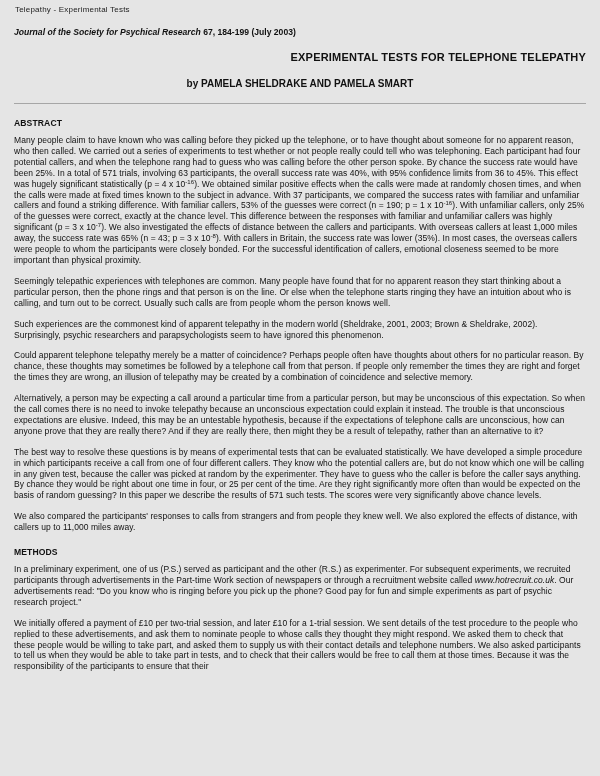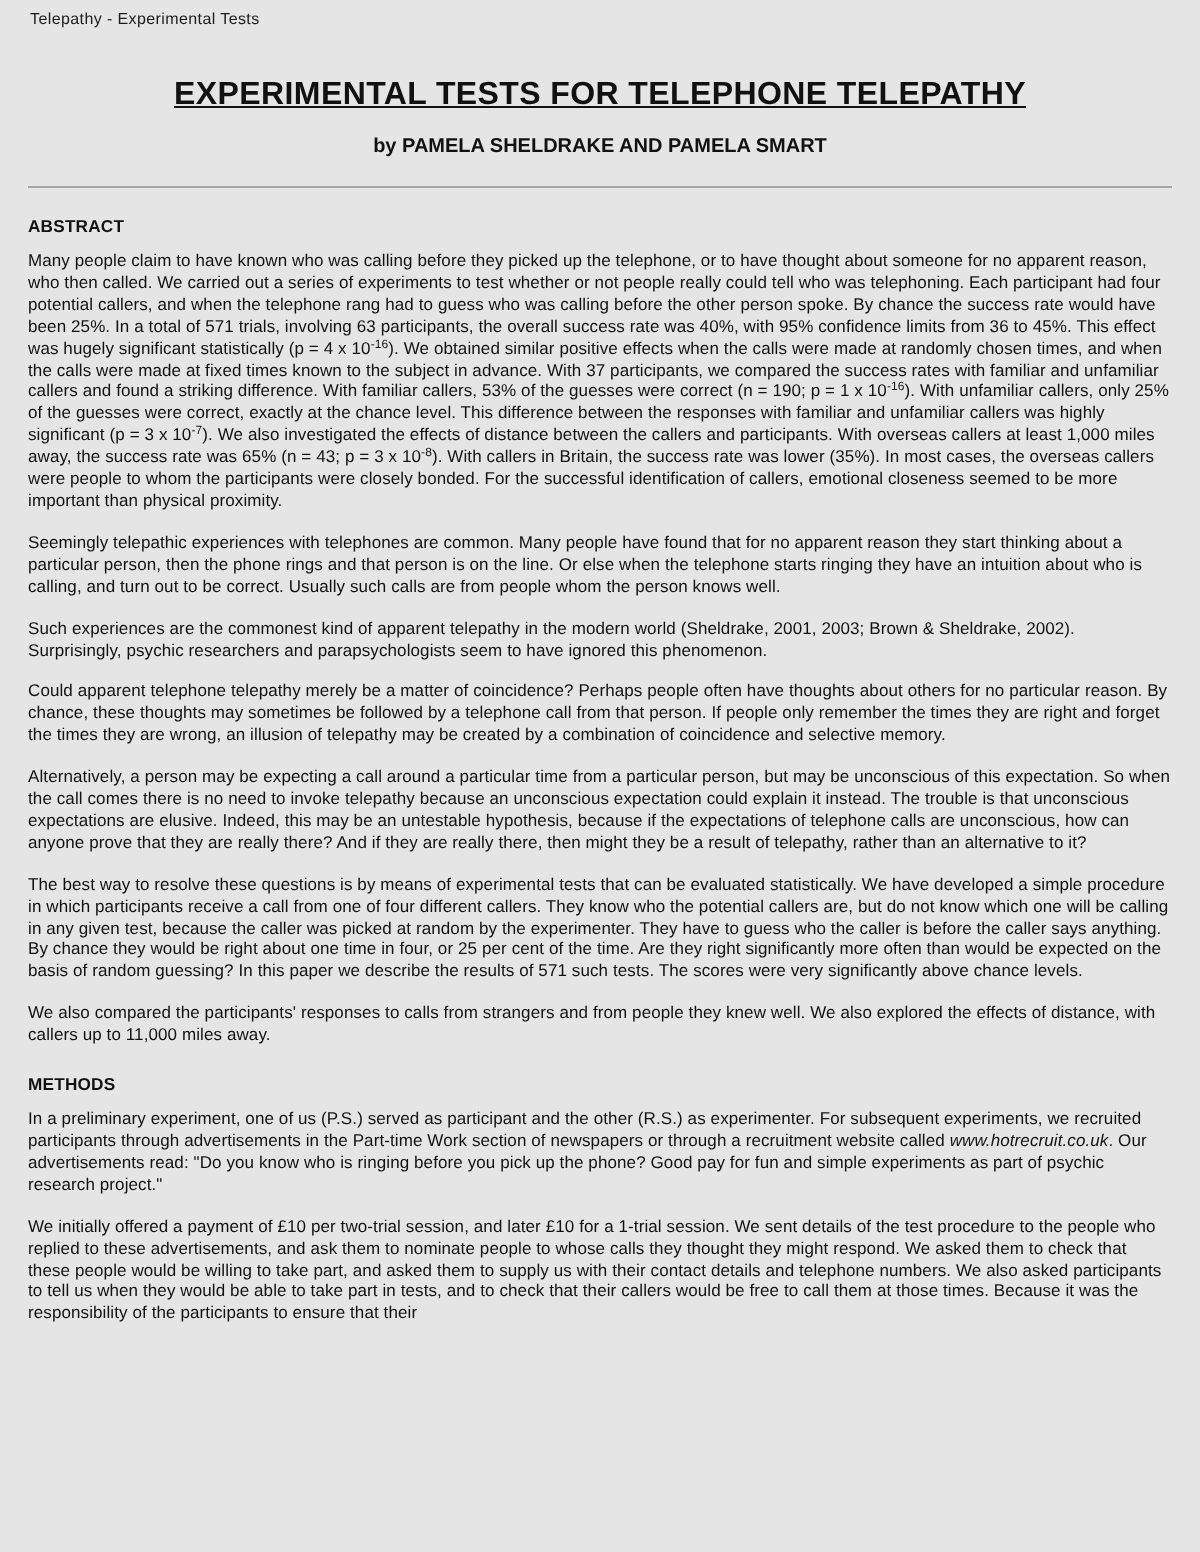--- a/index.html
+++ b/index.html
@@ -32,26 +32,25 @@
   }
   .journal-line {
     margin: 0;
     font-size: 8.6px;
     font-weight: bold;
     line-height: 10px;
   }
   .journal-name { font-style: italic; }
   .paper-title {
     margin: 13px 0 0 0;
-    text-align: center;
-    font-size: 16px;
+    text-align: right;
+    font-size: 11px;
     line-height: 15px;
     font-weight: bold;
     letter-spacing: 0.2px;
-    text-decoration: underline;
   }
   .byline {
     margin: 13px 0 0 0;
     text-align: center;
     font-size: 10px;
     line-height: 12px;
     font-weight: bold;
   }
   .rule {
     border: none;
@@ -95,20 +94,21 @@
 </style>
 </head>
 <body>
 
 <div class="page">
 
   <div class="print-header">Telepathy - Experimental Tests</div>
 
   <div class="content">
 
+    <p class="journal-line"><span class="journal-name">Journal of the Society for Psychical Research</span><span> 67, 184-199 (July 2003)</span></p>
 
     <h1 class="paper-title">EXPERIMENTAL TESTS FOR TELEPHONE TELEPATHY</h1>
 
     <h2 class="byline">by PAMELA SHELDRAKE AND PAMELA SMART</h2>
 
     <hr class="rule">
 
     <h3 class="section-heading">ABSTRACT</h3>
 
     <p class="para">Many people claim to have known who was calling before they picked up the telephone, or to have thought about someone for no apparent reason, who then called. We carried out a series of experiments to test whether or not people really could tell who was telephoning. Each participant had four potential callers, and when the telephone rang had to guess who was calling before the other person spoke. By chance the success rate would have been 25%. In a total of 571 trials, involving 63 participants, the overall success rate was 40%, with 95% confidence limits from 36 to 45%. This effect was hugely significant statistically (p = 4 x 10<sup>-16</sup>). We obtained similar positive effects when the calls were made at randomly chosen times, and when the calls were made at fixed times known to the subject in advance. With 37 participants, we compared the success rates with familiar and unfamiliar callers and found a striking difference. With familiar callers, 53% of the guesses were correct (n = 190; p = 1 x 10<sup>-16</sup>). With unfamiliar callers, only 25% of the guesses were correct, exactly at the chance level. This difference between the responses with familiar and unfamiliar callers was highly significant (p = 3 x 10<sup>-7</sup>). We also investigated the effects of distance between the callers and participants. With overseas callers at least 1,000 miles away, the success rate was 65% (n = 43; p = 3 x 10<sup>-8</sup>). With callers in Britain, the success rate was lower (35%). In most cases, the overseas callers were people to whom the participants were closely bonded. For the successful identification of callers, emotional closeness seemed to be more important than physical proximity.</p>

